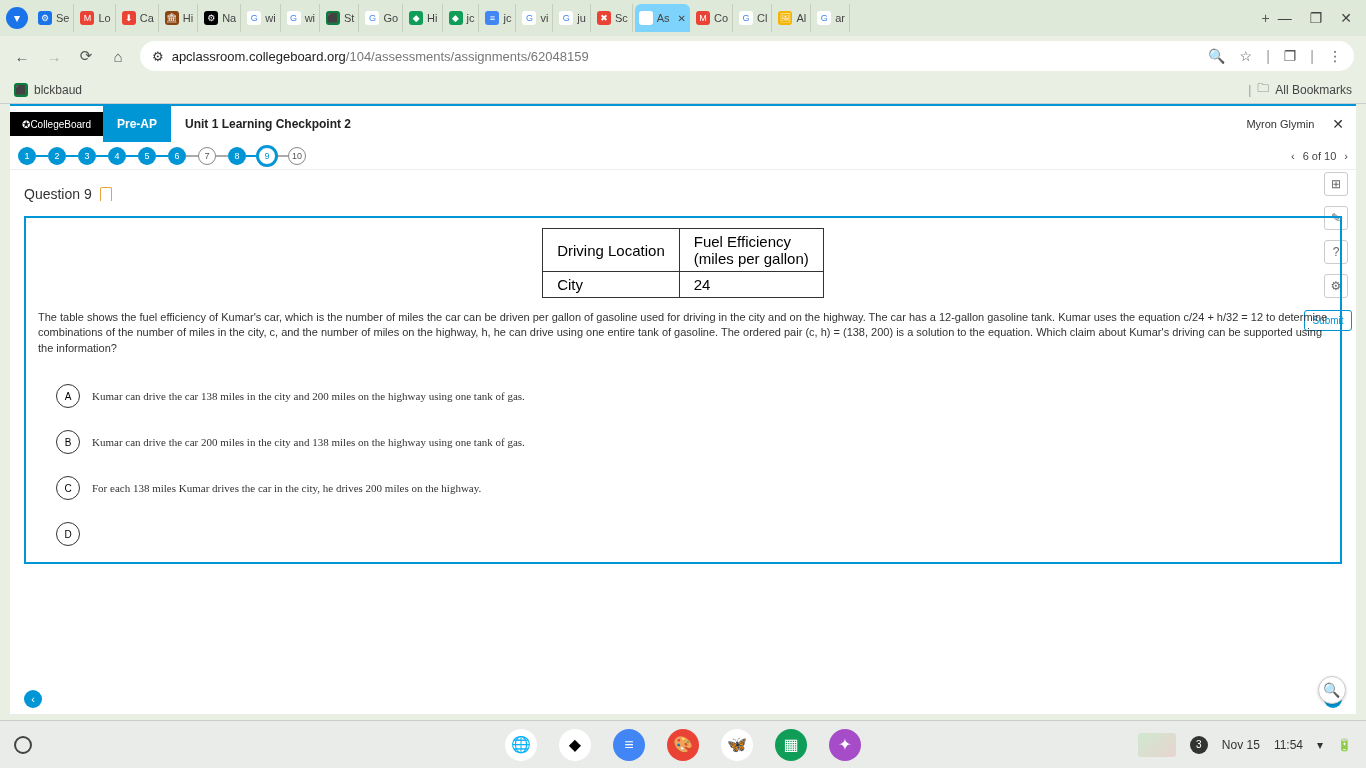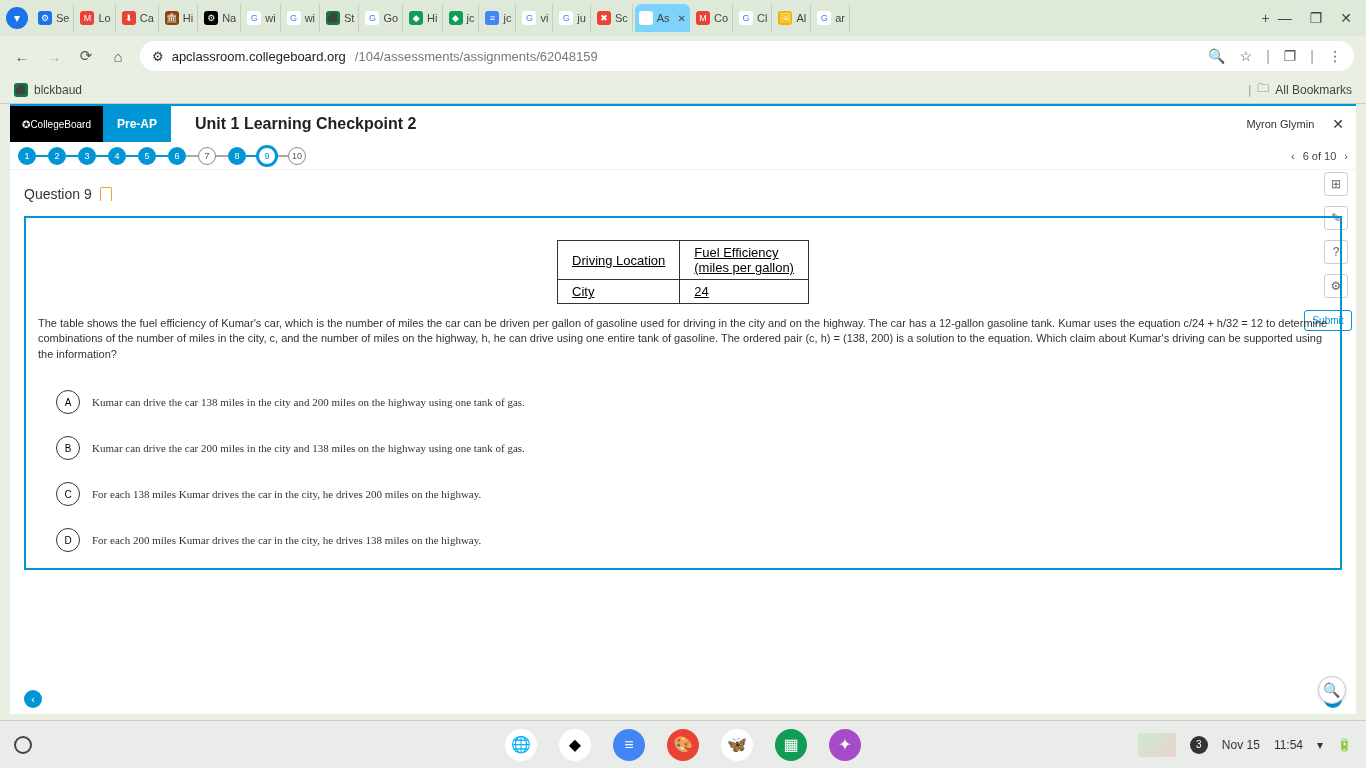--- a/index.html
+++ b/index.html
@@ -8,43 +8,43 @@
 .tab-arrow { width:22px; height:22px; background:#1a73e8; border-radius:50%; color:#fff; display:flex; align-items:center; justify-content:center; font-size:12px; margin-right:6px; cursor:pointer;}
 .btabs { display:flex; flex:1; align-items:center; gap:2px; overflow:hidden;}
 .btab { display:flex; align-items:center; gap:4px; padding:0 4px; height:28px; color:#444; white-space:nowrap; cursor:pointer; border-right:1px solid #c4d0bd;}
 .btab.active { background:#7dd3fc; border-radius:6px 6px 0 0; border-right:none;}
 .favicon { width:14px; height:14px; border-radius:3px; display:inline-flex; align-items:center; justify-content:center; font-size:9px; color:#fff; }
 .win-ctrl { display:flex; gap:18px; margin-left:auto; padding-right:8px; color:#444; font-size:14px;}
 .addrbar { height:40px; display:flex; align-items:center; padding:0 12px; gap:12px; background:#e9f0e3;}
 .nbtn { width:20px; height:20px; display:flex; align-items:center; justify-content:center; color:#555; cursor:pointer; font-size:15px;}
 .omnibox { flex:1; height:30px; background:#fff; border-radius:15px; display:flex; align-items:center; padding:0 12px; font-size:13px; color:#333; gap:8px;}
 .url-host { color:#222; }
-.url-path { color:#777;margin-left:9px; }
+.url-path { color:#777; }
 .omni-right { margin-left:auto; display:flex; gap:14px; color:#555; font-size:14px;}
 .bmbar { height:28px; display:flex; align-items:center; padding:0 14px; font-size:12px; color:#444; background:#e9f0e3; border-bottom:1px solid #ccc;}
 .bmbar .right { margin-left:auto; display:flex; align-items:center; gap:6px;}
 .appwrap { position:absolute; top:104px; left:10px; right:10px; bottom:54px; background:#fff; border-top:2px solid #0096d6; display:flex; flex-direction:column;}
 .apphdr { height:36px; display:flex; align-items:center; }
-.cb { background:#000; color:#fff; font-size:10px; height:36px; display:flex; align-items:center; padding:0 12px;}
+.cb { background:#000; color:#fff; font-size:10px; height:24px; display:flex; align-items:center; padding:0 12px;}
 .preap { background:#0096d6; color:#fff; font-size:12px; font-weight:bold; height:36px; display:flex; align-items:center; padding:0 14px;}
-.atitle { font-size:16px; font-weight:bold; padding:0 24px; color:#222;}
+.atitle { font-size:12px; font-weight:bold; padding:0 14px; color:#222;}
 .aright { margin-left:auto; display:flex; align-items:center; gap:18px; padding-right:12px; font-size:11px; color:#333;}
 .progressbar { height:28px; display:flex; align-items:center; padding:0 8px; border-bottom:1px solid #eee;}
 .pnodes { display:flex; align-items:center; gap:0;}
 .pnode { width:18px; height:18px; border-radius:50%; font-size:9px; display:flex; align-items:center; justify-content:center; color:#fff; background:#0096d6; cursor:pointer; position:relative;}
 .pnode.upcoming { background:#fff; border:1px solid #888; color:#555;}
 .pnode.current { box-shadow:0 0 0 2px #0096d6; background:#fff; color:#0096d6; border:1px solid #0096d6;}
 .pline { width:12px; height:2px; background:#0096d6;}
 .pline.upcoming { background:#aaa;}
 .pcount { margin-left:auto; font-size:11px; color:#444; display:flex; align-items:center; gap:8px;}
 .content { flex:1; position:relative; padding:16px 14px 0 14px; overflow:hidden;}
 .qhead { font-size:14px; color:#333; margin-bottom:14px; display:flex; align-items:center; gap:8px;}
 .flagicon { width:12px; height:14px; border:1.5px solid #e8a43a; border-radius:2px 2px 0 0; border-bottom:none; display:inline-block; cursor:pointer;}
 .qbox { border:2px solid #0096d6; padding:10px 12px 16px 12px; position:relative;}
-.dtable { margin:12px auto 12px auto; border-collapse:collapse; font-size:13px;text-decoration:underline;}
+.dtable { margin:0 auto 12px auto; border-collapse:collapse; font-size:15px;}
 .dtable td,.dtable th { border:1px solid #333; padding:4px 14px; text-align:left; font-weight:normal;}
 .qtext { font-size:11px; color:#333; line-height:1.4; margin-bottom:28px;}
 .choices { display:flex; flex-direction:column; gap:22px; padding-left:18px;}
 .choice { display:flex; align-items:center; gap:12px; cursor:pointer;}
 .clabel { width:24px; height:24px; border:1.5px solid #333; border-radius:50%; font-size:10px; display:flex; align-items:center; justify-content:center;}
 .ctext { font-size:11px; color:#333;font-family:Liberation Serif, serif;}
 .navcir { position:absolute; bottom:6px; width:18px; height:18px; border-radius:50%; background:#0096d6; color:#fff; display:flex; align-items:center; justify-content:center; font-size:11px; cursor:pointer;}
 .navcir.prev { left:14px;}
 .navcir.next { right:14px;}
 .sidebar { position:absolute; right:4px; top:2px; width:32px; display:flex; flex-direction:column; gap:10px; align-items:center;}
@@ -265,21 +265,20 @@
           <div class="choice">
             <div class="clabel">B</div>
             <div class="ctext">Kumar can drive the car 200 miles in the city and 138 miles on the highway using one tank of gas.</div>
           </div>
           <div class="choice">
             <div class="clabel">C</div>
             <div class="ctext">For each 138 miles Kumar drives the car in the city, he drives 200 miles on the highway.</div>
           </div>
           <div class="choice">
             <div class="clabel">D</div>
-            <div class="ctext">For each 200 miles Kumar drives the car in the city, he drives 138 miles on the highway.</div>
           </div>
         </div>
     </div>
 
     <div class="navcir prev">‹</div>
     <div class="navcir next">›</div>
   </div>
 </div>
 
 <div class="zoombtn">🔍</div>

